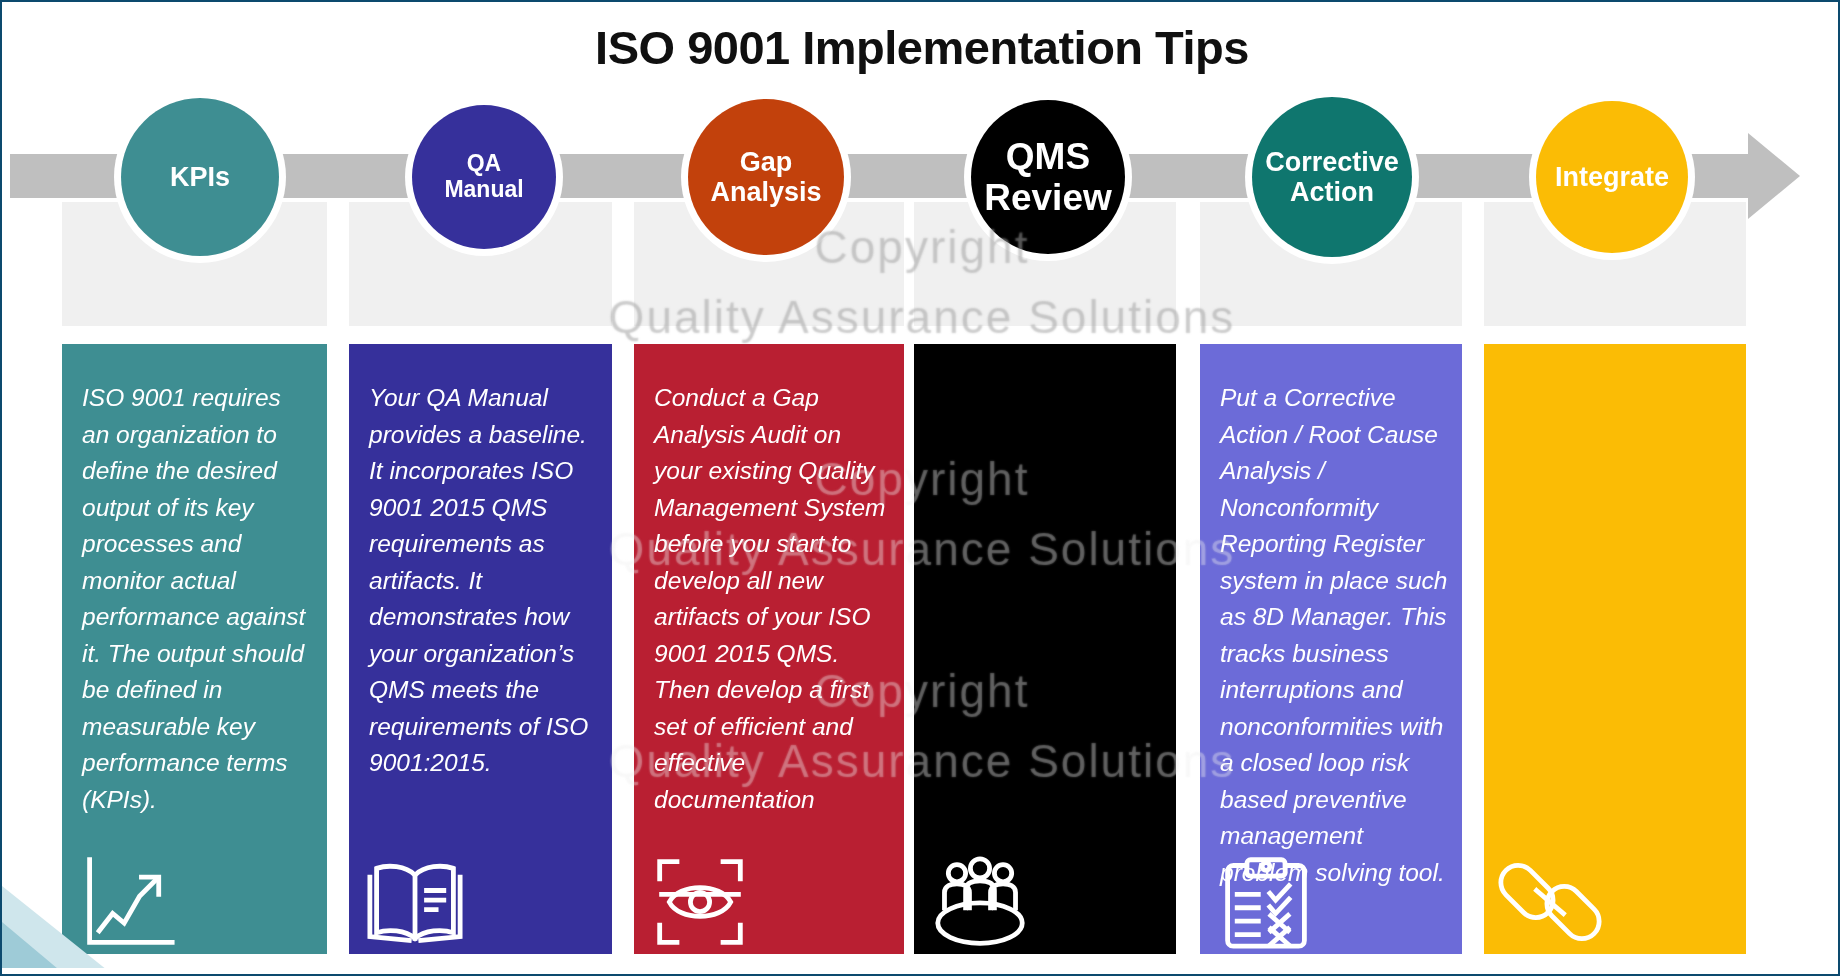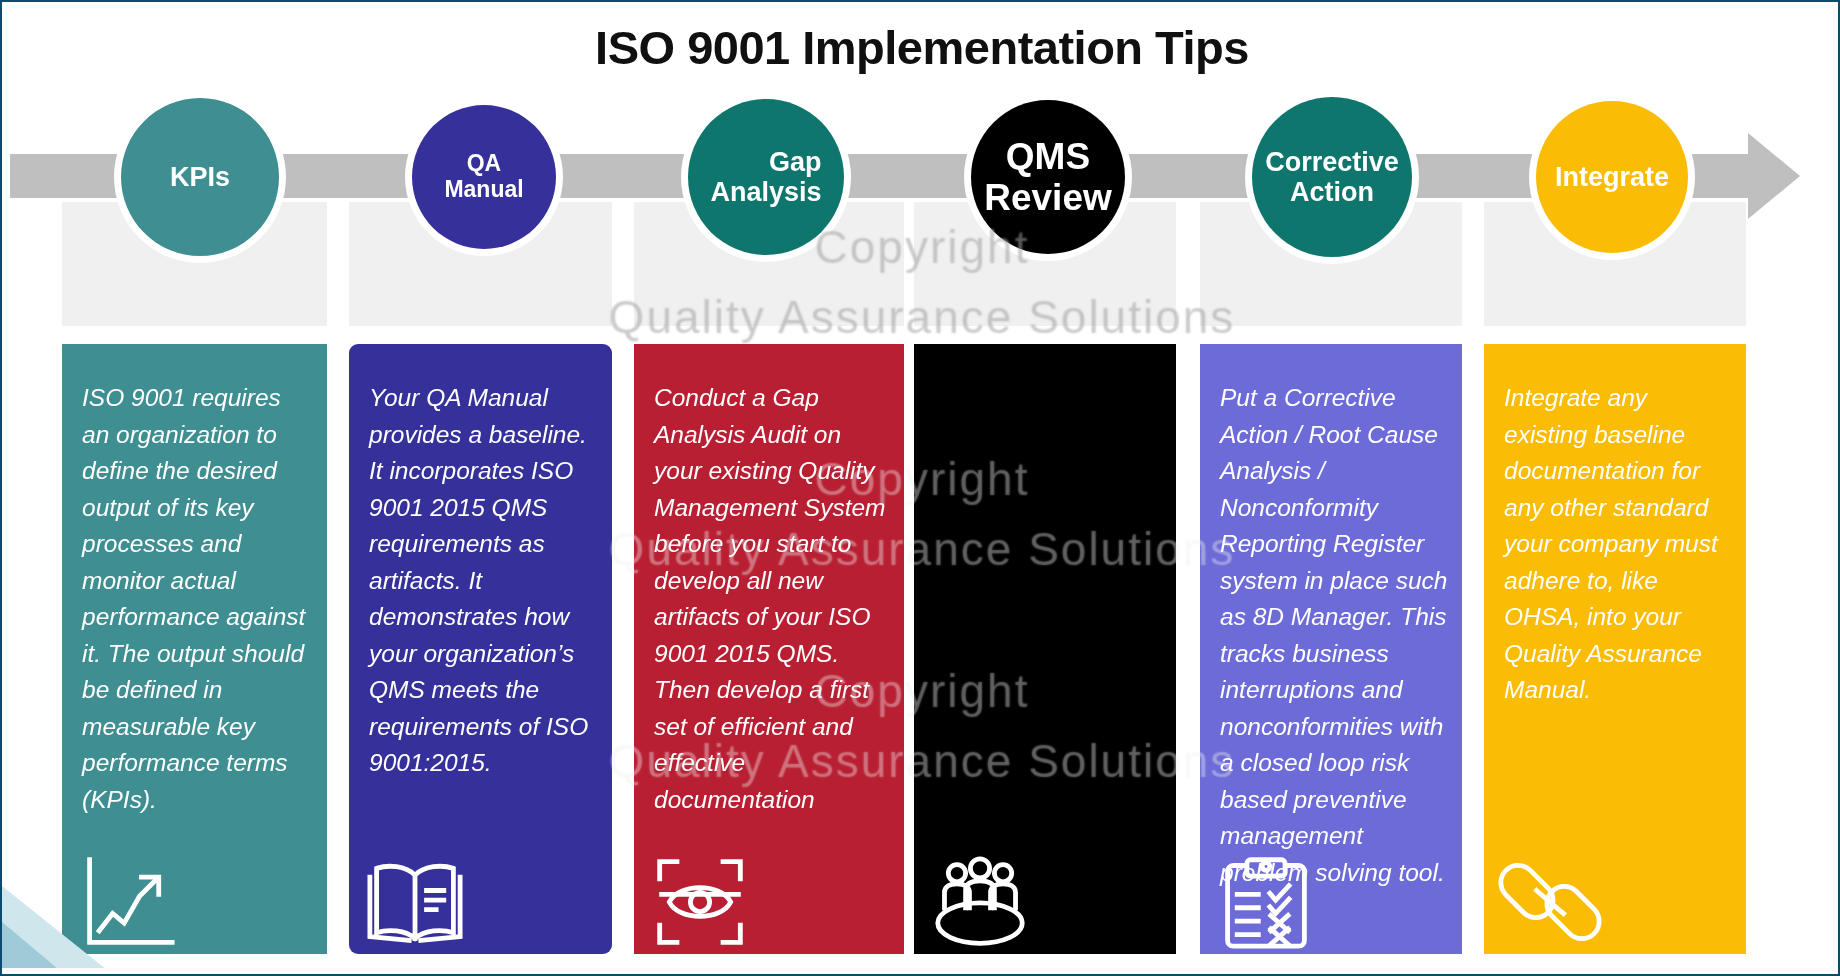--- a/index.html
+++ b/index.html
@@ -196,21 +196,21 @@
 
   <div id="columns">
       <div class="col-card" style="left: 60px; width: 265px; background: rgb(62, 142, 146);">
         <div class="col-text">ISO 9001 requires an organization to define the desired output of its key processes and monitor actual performance against it. The output should be defined in measurable key performance terms (KPIs).</div>
         <div class="col-icon"><svg viewBox="0 0 100 100" width="100%" height="100%">
             <path d="M10 6 L10 92 L96 92" fill="none" stroke="#ffffff" stroke-width="5" stroke-linecap="square" stroke-linejoin="miter"></path>
             <polyline points="20,80 34,62 46,72 62,44 80,26" fill="none" stroke="#ffffff" stroke-width="5" stroke-linecap="square" stroke-linejoin="miter"></polyline>
             <polyline points="64,24 82,24 82,42" fill="none" stroke="#ffffff" stroke-width="5" stroke-linecap="square" stroke-linejoin="miter"></polyline>
           </svg></div>
       </div>
-      <div class="col-card" style="left: 347px; width: 263px; background: rgb(54, 48, 155); border-radius: 9px;">
+      <div class="col-card" style="left: 347px; width: 263px; background: rgb(54, 48, 155);">
         <div class="col-text">Your QA Manual provides a baseline. It incorporates ISO 9001 2015 QMS requirements as artifacts. It demonstrates how your organization’s QMS meets the requirements of ISO 9001:2015.</div>
         <div class="col-icon"><svg viewBox="0 0 100 100" width="100%" height="100%">
             <path d="M50 22 C40 12 22 11 10 15 L10 82 C22 78 40 79 50 88 C60 79 78 78 90 82 L90 15 C78 11 60 12 50 22 Z" fill="none" stroke="#ffffff" stroke-width="5" stroke-linecap="square" stroke-linejoin="miter"></path>
             <path d="M50 22 L50 88" fill="none" stroke="#ffffff" stroke-width="5" stroke-linecap="square" stroke-linejoin="miter"></path>
             <path d="M3 24 L3 86 L44 90" fill="none" stroke="#ffffff" stroke-width="5" stroke-linecap="square" stroke-linejoin="miter"></path>
             <path d="M97 24 L97 86 L56 90" fill="none" stroke="#ffffff" stroke-width="5" stroke-linecap="square" stroke-linejoin="miter"></path>
             <path d="M62 38 L80 38 M62 48 L80 48 M62 58 L72 58" fill="none" stroke="#ffffff" stroke-width="5" stroke-linecap="square" stroke-linejoin="miter"></path>
           </svg></div>
       </div>
       <div class="col-card" style="left: 632px; width: 270px; background: rgb(185, 31, 50);">
@@ -243,36 +243,35 @@
             <rect x="30" y="6" width="40" height="17" rx="4" fill="none" stroke="#ffffff" stroke-width="5" stroke-linecap="square" stroke-linejoin="miter"></rect>
             <circle cx="50" cy="13" r="4" fill="none" stroke="#ffffff" stroke-width="5" stroke-linecap="square" stroke-linejoin="miter"></circle>
             <path d="M20 42 L42 42 M20 56 L42 56 M20 70 L42 70 M20 84 L42 84" fill="none" stroke="#ffffff" stroke-width="5" stroke-linecap="square" stroke-linejoin="miter"></path>
             <polyline points="54,41 60,48 74,33" fill="none" stroke="#ffffff" stroke-width="5" stroke-linecap="square" stroke-linejoin="miter"></polyline>
             <polyline points="54,55 60,62 74,47" fill="none" stroke="#ffffff" stroke-width="5" stroke-linecap="square" stroke-linejoin="miter"></polyline>
             <path d="M55 64 L73 80 M73 64 L55 80" fill="none" stroke="#ffffff" stroke-width="5" stroke-linecap="square" stroke-linejoin="miter"></path>
             <path d="M55 78 L73 94 M73 78 L55 94" fill="none" stroke="#ffffff" stroke-width="5" stroke-linecap="square" stroke-linejoin="miter"></path>
           </svg></div>
       </div>
       <div class="col-card" style="left: 1482px; width: 262px; background: rgb(251, 188, 5);">
-        <div class="col-text">Integrate any existing baseline documentation for any other standard your company must adhere to, like OHSA, into your Quality Assurance Manual.</div>
         <div class="col-icon"><svg viewBox="0 0 100 100" width="100%" height="100%">
             <rect x="8" y="8" width="36" height="62" rx="18" transform="rotate(-45 26 39)" fill="none" stroke="#ffffff" stroke-width="5" stroke-linecap="square" stroke-linejoin="miter"></rect>
             <rect x="56" y="30" width="36" height="62" rx="18" transform="rotate(-45 74 61)" fill="none" stroke="#ffffff" stroke-width="5" stroke-linecap="square" stroke-linejoin="miter"></rect>
             <path d="M36 38 L64 62" fill="none" stroke="#ffffff" stroke-width="5" stroke-linecap="square" stroke-linejoin="miter"></path>
           </svg></div>
       </div>
     </div>
   <div id="circles">
       <div class="circle" style="left: 119px; top: 96px; width: 158px; height: 158px; background: rgb(62, 142, 146); font-size: 27px; text-align: center;">
         <span>KPIs</span>
       </div>
       <div class="circle" style="left: 410px; top: 103px; width: 144px; height: 144px; background: rgb(54, 48, 155); font-size: 23px;">
         <span>QA<br>Manual</span>
       </div>
-      <div class="circle" style="left: 686px; top: 97px; width: 156px; height: 156px; background: #0f766e; font-size: 27px; text-align: right;">
+      <div class="circle" style="left: 686px; top: 97px; width: 156px; height: 156px; background: #c2410c; font-size: 27px;">
         <span>Gap<br>Analysis</span>
       </div>
       <div class="circle" style="left: 969px; top: 98px; width: 154px; height: 154px; background: rgb(0, 0, 0); font-size: 37px;">
         <span>QMS<br>Review</span>
       </div>
       <div class="circle" style="left: 1250px; top: 95px; width: 160px; height: 160px; background: #0f766e; font-size: 27px;">
         <span>Corrective<br>Action</span>
       </div>
       <div class="circle" style="left: 1534px; top: 99px; width: 152px; height: 152px; background: rgb(251, 188, 5); font-size: 27px;">
         <span>Integrate</span>

